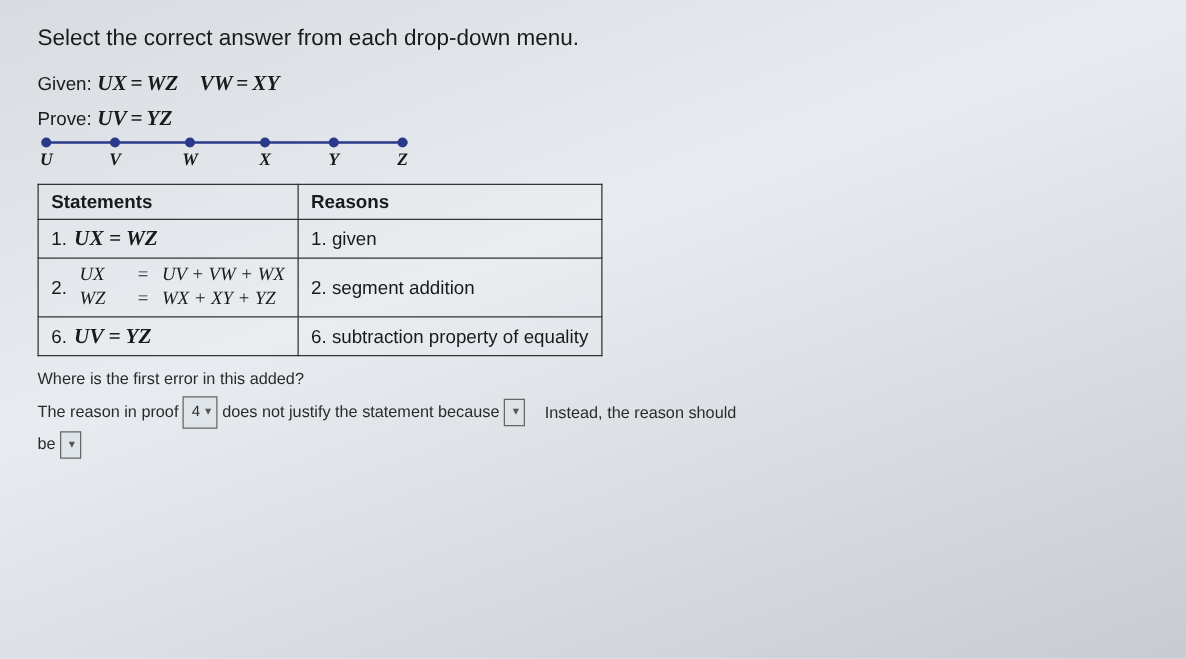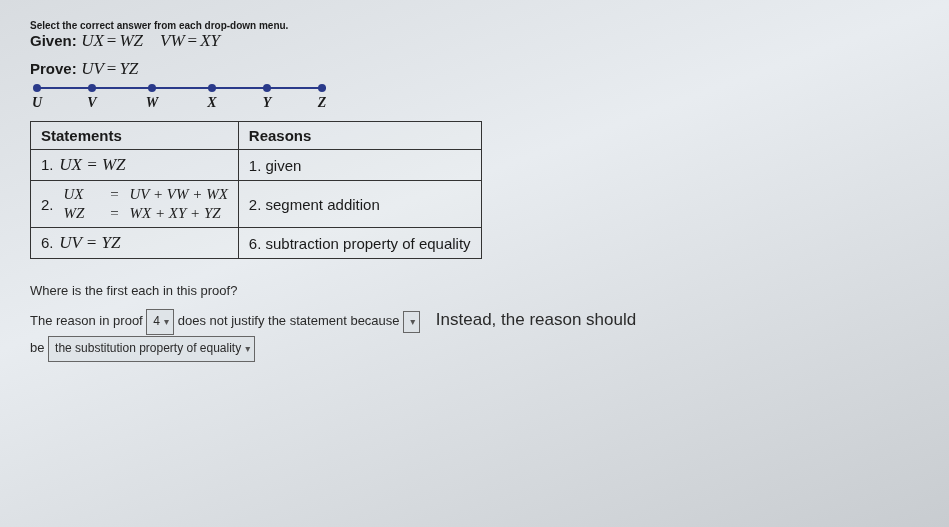--- a/index.html
+++ b/index.html
@@ -11,36 +11,36 @@
       font-family: Arial, sans-serif;
       background: linear-gradient(160deg, #d8dce0 0%, #e8ecf0 40%, #c8ccd0 100%);
       padding: 20px 30px;
       width: 949px;
       height: 527px;
       color: #1a1a1a;
       position: relative;
       overflow: hidden;
     }
     .instruction {
-      font-size: 10px;
-      margin-bottom: 0;
-      font-weight: 700;
+      font-size: 18px;
+      margin-bottom: 16px;
+      font-weight: 400;
     }
     .given-prove {
       margin-bottom: 8px;
     }
     .label-bold {
-      font-weight: bold;
+      font-weight: normal;
       font-size: 15px;
     }
     .math {
       font-family: 'Times New Roman', serif;
       font-style: italic;
       font-size: 17px;
-      font-weight: 400;
+      font-weight: 700;
     }
     .math .op {
       font-style: normal;
       margin: 0 3px;
     }
     .prove {
       margin-bottom: 0;
     }
     .number-line {
       position: relative;
@@ -78,21 +78,21 @@
     }
     .p0 { left: 0px; }
     .p1 { left: 55px; }
     .p2 { left: 115px; }
     .p3 { left: 175px; }
     .p4 { left: 230px; }
     .p5 { left: 285px; }
     table.proof {
       border-collapse: collapse;
       background: rgba(255,255,255,0.05);
-      margin-bottom: 20px;
+      margin-bottom: 6px;
     }
     table.proof th, table.proof td {
       border: 1px solid #333;
       padding: 5px 10px;
       text-align: left;
       vertical-align: middle;
     }
     table.proof th {
       font-weight: bold;
       font-size: 15px;
@@ -143,21 +143,21 @@
       font-size: 12px;
       vertical-align: middle;
       gap: 4px;
     }
     .dropdown .caret {
       font-size: 10px;
       color: #555;
     }
     .instead {
       margin-left: 12px;
-      font-size: 17px;
+      font-size: 13px;
     }
   </style>
 </head>
 <body>
 
 <div class="instruction">Select the correct answer from each drop-down menu.</div>
 
 <div class="given-prove">
   <span class="label-bold">Given:</span>
   <span class="math">
@@ -233,33 +233,32 @@
     <td><span>2.</span> <span>segment addition</span></td>
   </tr>
   <tr>
     <td class="stmt-cell"><span class="stmt-num">6.</span> <span class="math">UV = YZ</span></td>
     <td><span>6.</span> <span>subtraction property of equality</span></td>
   </tr>
 </tbody>
   </table>
 
 <div class="question-area">
-  <div class="q1">Where is the first each in this proof?</div>
+  <div class="q1">Where is the first error in this added?</div>
   <div>
     <span>The reason in proof</span>
     <span class="dropdown">
       <span>4</span>
       <span class="caret">▾</span>
     </span>
     <span>does not justify the statement because</span>
     <span class="dropdown">
       <span class="caret">▾</span>
     </span>
     <span class="instead">Instead, the reason should</span>
   </div>
   <div>
     <span>be</span>
     <span class="dropdown">
-      <span>the substitution property of equality</span>
       <span class="caret">▾</span>
     </span>
   </div>
 </div>
 
 </body></html>

